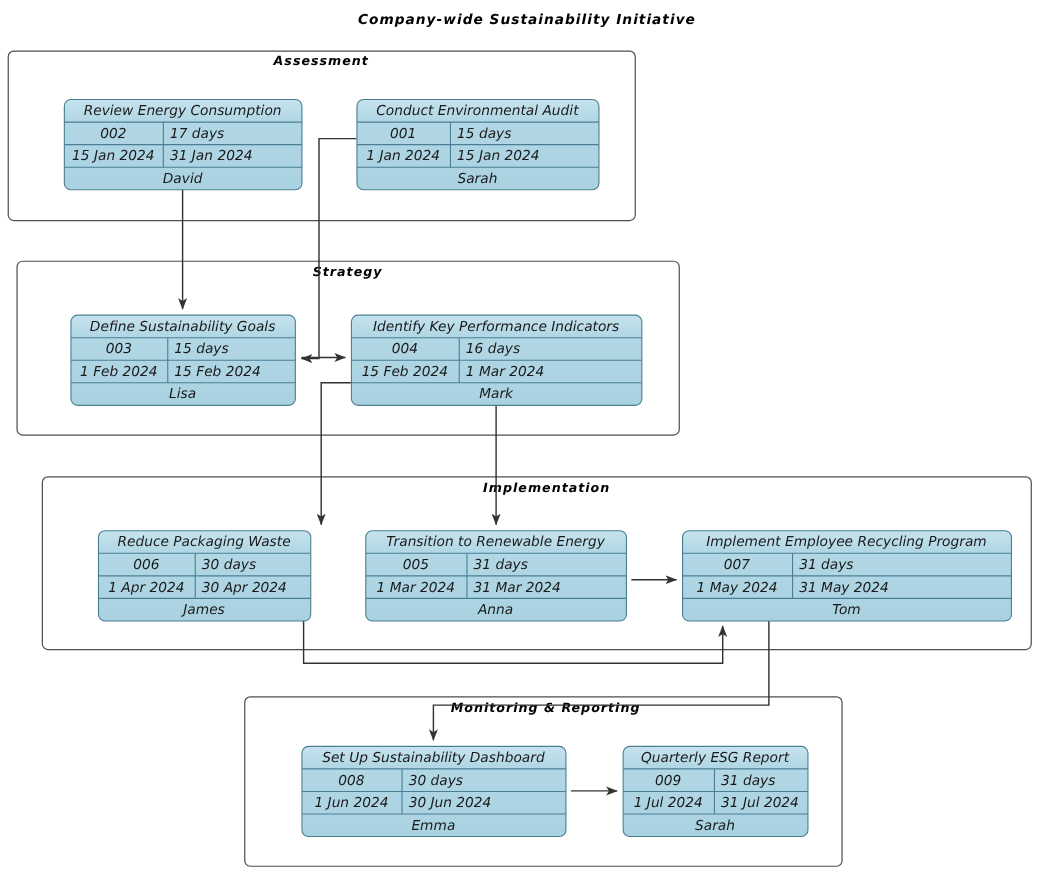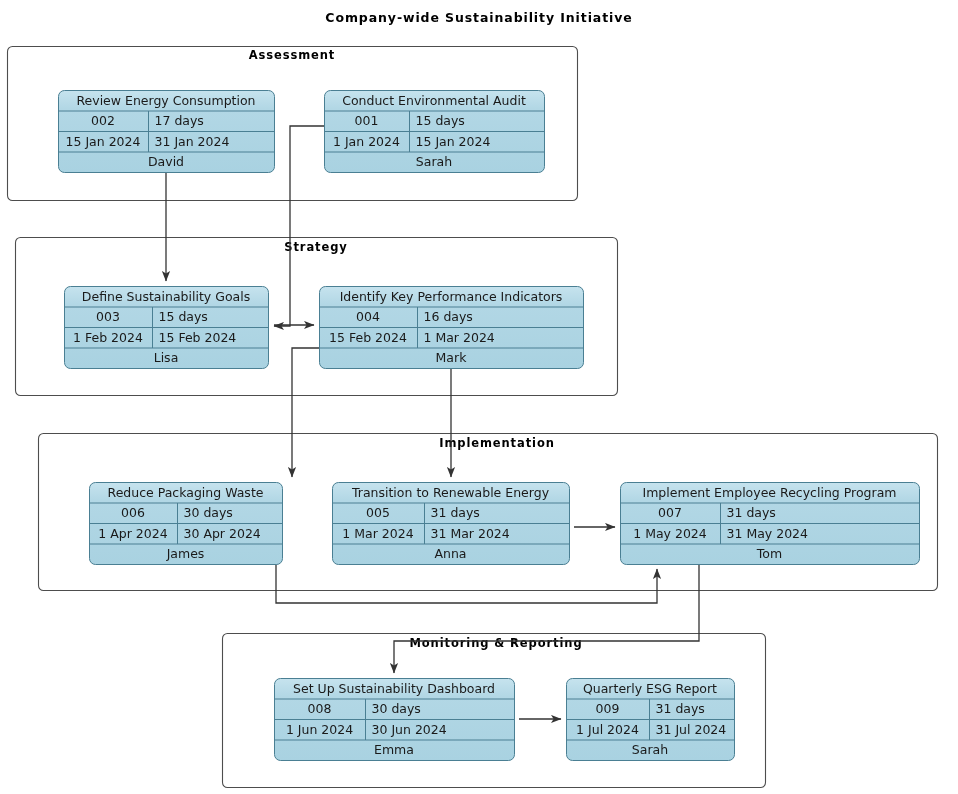--- a/index.html
+++ b/index.html
@@ -13,20 +13,21 @@
     height: 794px;
     font-family: "DejaVu Sans", sans-serif;
     color: #000000;
     overflow: hidden;
     position: relative;
   }
   #diagram-root {
     position: relative;
     width: 958px;
     height: 794px;
+    font-style: italic;
   }
   #diagram-svg {
     position: absolute;
     left: 0;
     top: 0;
     width: 958px;
     height: 794px;
     display: block;
   }
   .diagram-title {

